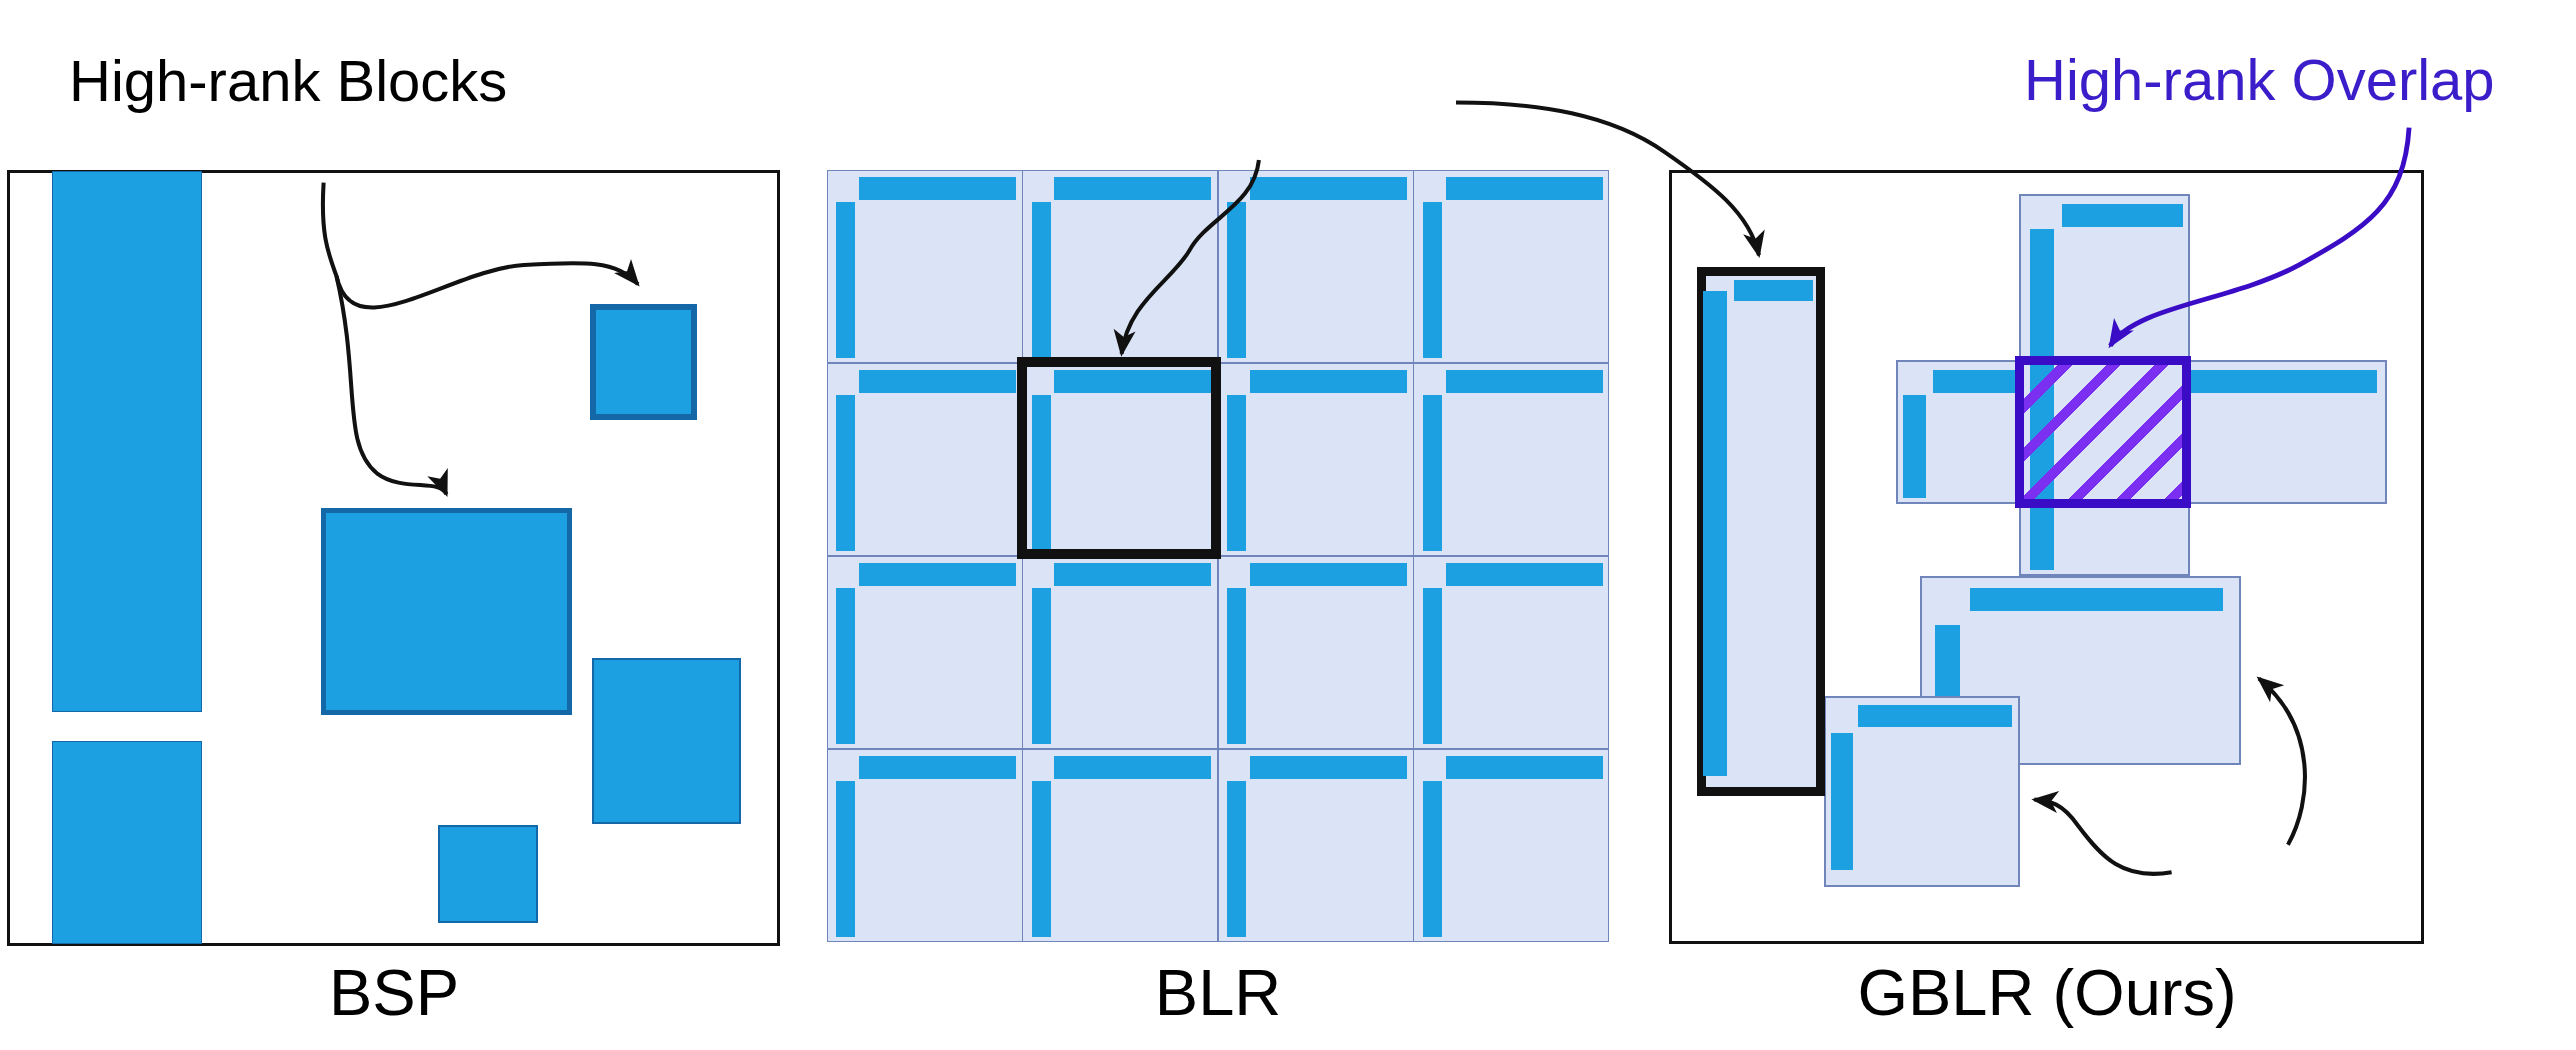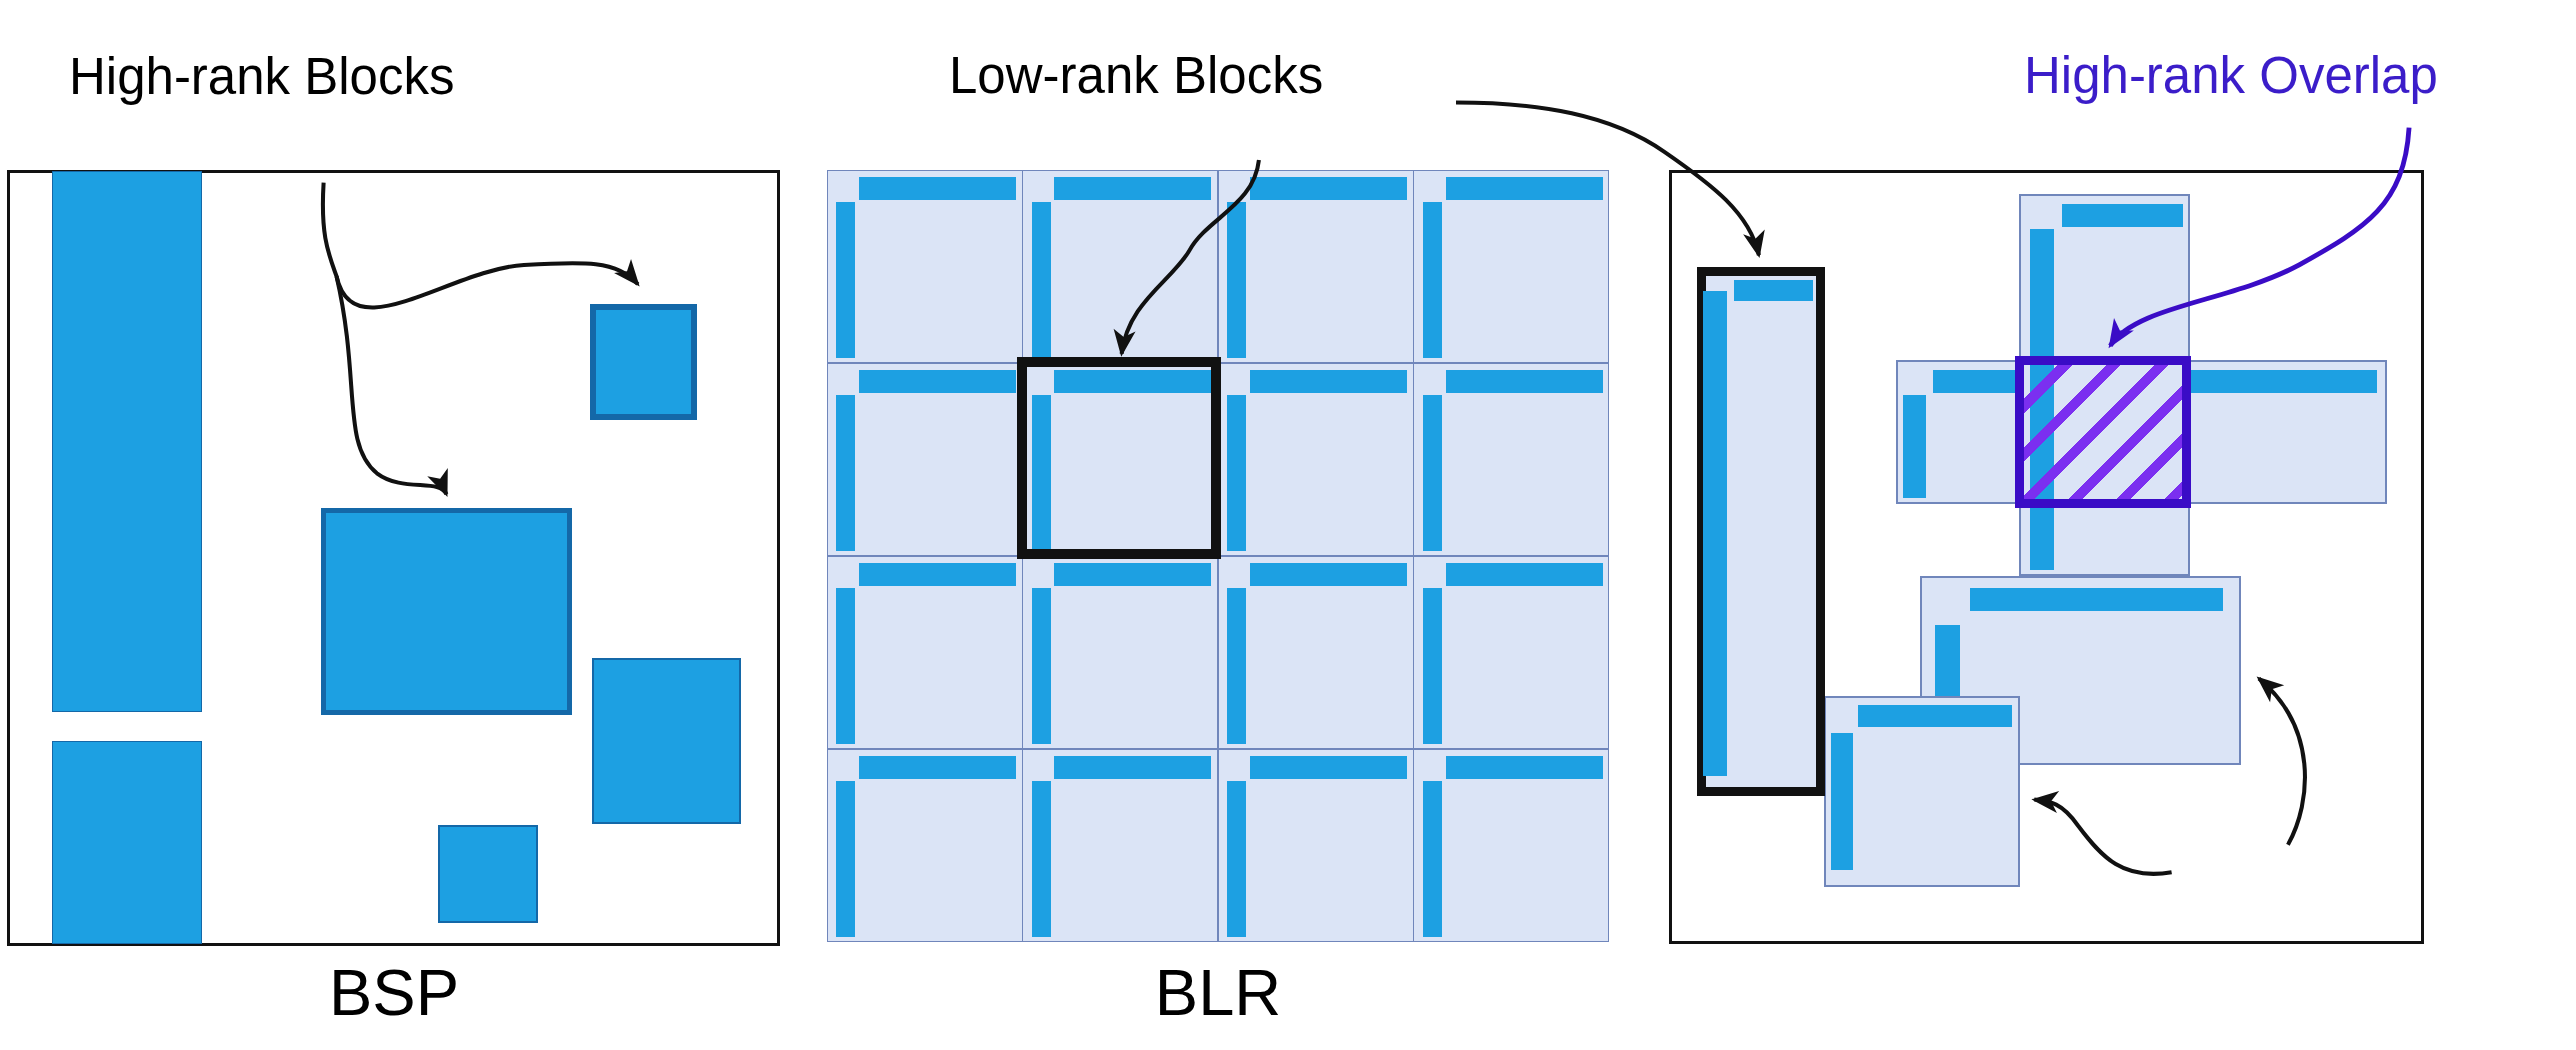--- a/index.html
+++ b/index.html
@@ -1,36 +1,36 @@
 <!DOCTYPE html>
 <html style="font-size:13px"><head>
 <meta charset="utf-8">
 <style>
   html,body{margin:0;padding:0;background:#ffffff;}
   .canvas{
     position:relative;width:2576px;height:1050px;background:#ffffff;overflow:hidden;
     font-family:"Liberation Sans", sans-serif;
   }
-  .t{position:absolute;font-size:51px;line-height:1.15;white-space:nowrap;color:#000;}
+  .t{position:absolute;font-size:58px;line-height:1.15;white-space:nowrap;color:#000;}
   .cap{position:absolute;font-size:65px;line-height:1.15;white-space:nowrap;color:#000;transform:translateX(-50%);}
   .abs{position:absolute;box-sizing:border-box;}
   svg.overlay{position:absolute;left:0;top:0;z-index:20;pointer-events:none;}
 </style>
 </head>
 <body>
 
 <div class="canvas">
 
   <div class="t" style="top: 48px; left: 69px; color: rgb(0, 0, 0);">High-rank Blocks</div>
-  <div class="t" style="top: 47px; left: 949px; color: rgb(0, 0, 0);">Low-rank Blocks</div>
   <div class="t" style="top: 47px; left: 2024px; color: rgb(59, 29, 201);">High-rank Overlap</div>
   <div class="t" style="top: 824px; left: 2171px; color: rgb(0, 0, 0);">Overlap</div>
 
   <div class="cap" style="top: 956px; left: 394px;">BSP</div>
   <div class="cap" style="top: 956px; left: 1218px;">BLR</div>
+  <div class="cap" style="top: 956px; left: 2047px;">GBLR (Ours)</div>
 
   <div id="bsp-panel">
       <div class="abs" style="left: 6.5px; top: 170px; width: 773px; height: 776px; background: rgb(255, 255, 255); border: 3.2px solid rgb(17, 17, 17);"></div>
       <div class="abs" style="left: 52px; top: 171px; width: 150px; height: 541px; background: rgb(29, 160, 226); border: 1.6px solid rgb(20, 104, 168);"></div>
       <div class="abs" style="left: 52px; top: 741px; width: 150px; height: 203px; background: rgb(29, 160, 226); border: 1.6px solid rgb(20, 104, 168);"></div>
       <div class="abs" style="left: 321px; top: 508px; width: 251px; height: 207px; background: rgb(29, 160, 226); border: 5.7px solid rgb(20, 104, 168);"></div>
       <div class="abs" style="left: 590px; top: 304px; width: 107px; height: 116px; background: rgb(29, 160, 226); border: 6.5px solid rgb(20, 104, 168);"></div>
       <div class="abs" style="left: 592px; top: 658px; width: 149px; height: 166px; background: rgb(29, 160, 226); border: 2.4px solid rgb(20, 104, 168);"></div>
       <div class="abs" style="left: 438px; top: 825px; width: 100px; height: 98px; background: rgb(29, 160, 226); border: 2.4px solid rgb(20, 104, 168);"></div>
     </div>

